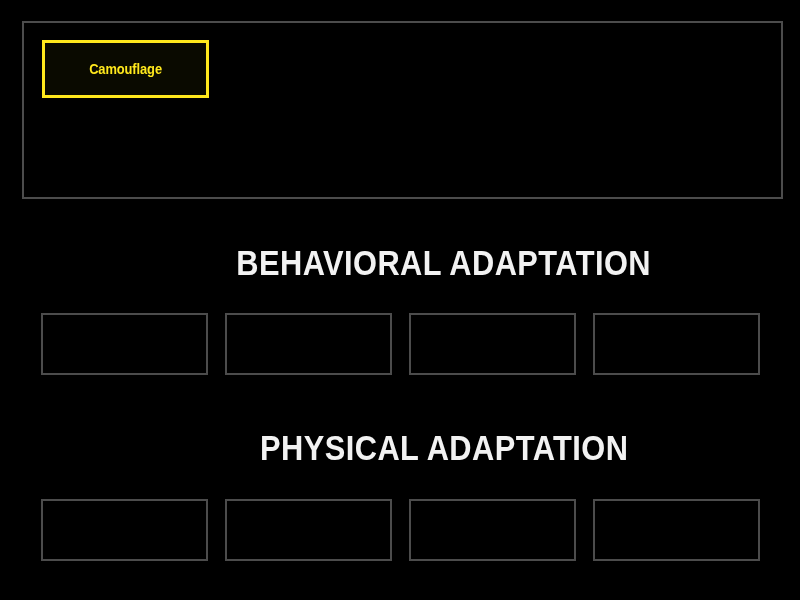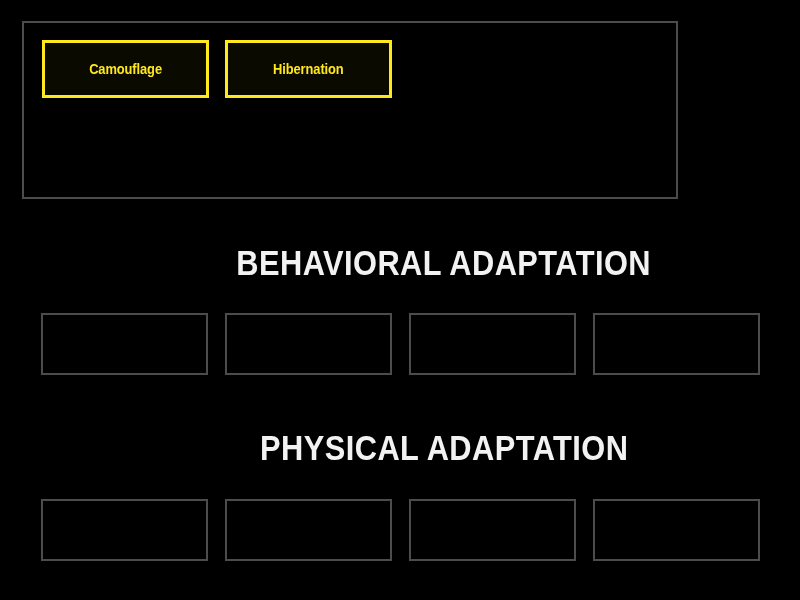--- a/index.html
+++ b/index.html
@@ -14,21 +14,21 @@
   body {
     font-family: "Liberation Sans", sans-serif;
     position: relative;
   }
 
   
   #tile-tray {
     position: absolute;
     left: 22px;
     top: 21px;
-    width: 656px;
+    width: 761px;
     height: 178px;
     box-sizing: border-box;
     border: 2px solid #4c4c4c;
     background: #000000;
   }
   #tile-grid {
     position: absolute;
     left: 18px;
     top: 17px;
     width: 716px;
@@ -116,23 +116,20 @@
   <div id="tile-grid">
 
     <div class="tile">
       <span class="tile-label">Camouflage</span>
     </div>
 
 
 
 
 
-    <div class="tile">
-      <span class="tile-label">Hibernation</span>
-    </div>
 
 
     <div class="tile-slot-empty"></div>
 
   </div>
 </div>
 
 <div class="category-heading" id="heading-behavioral">
   <span>BEHAVIORAL ADAPTATION</span>
 </div>

